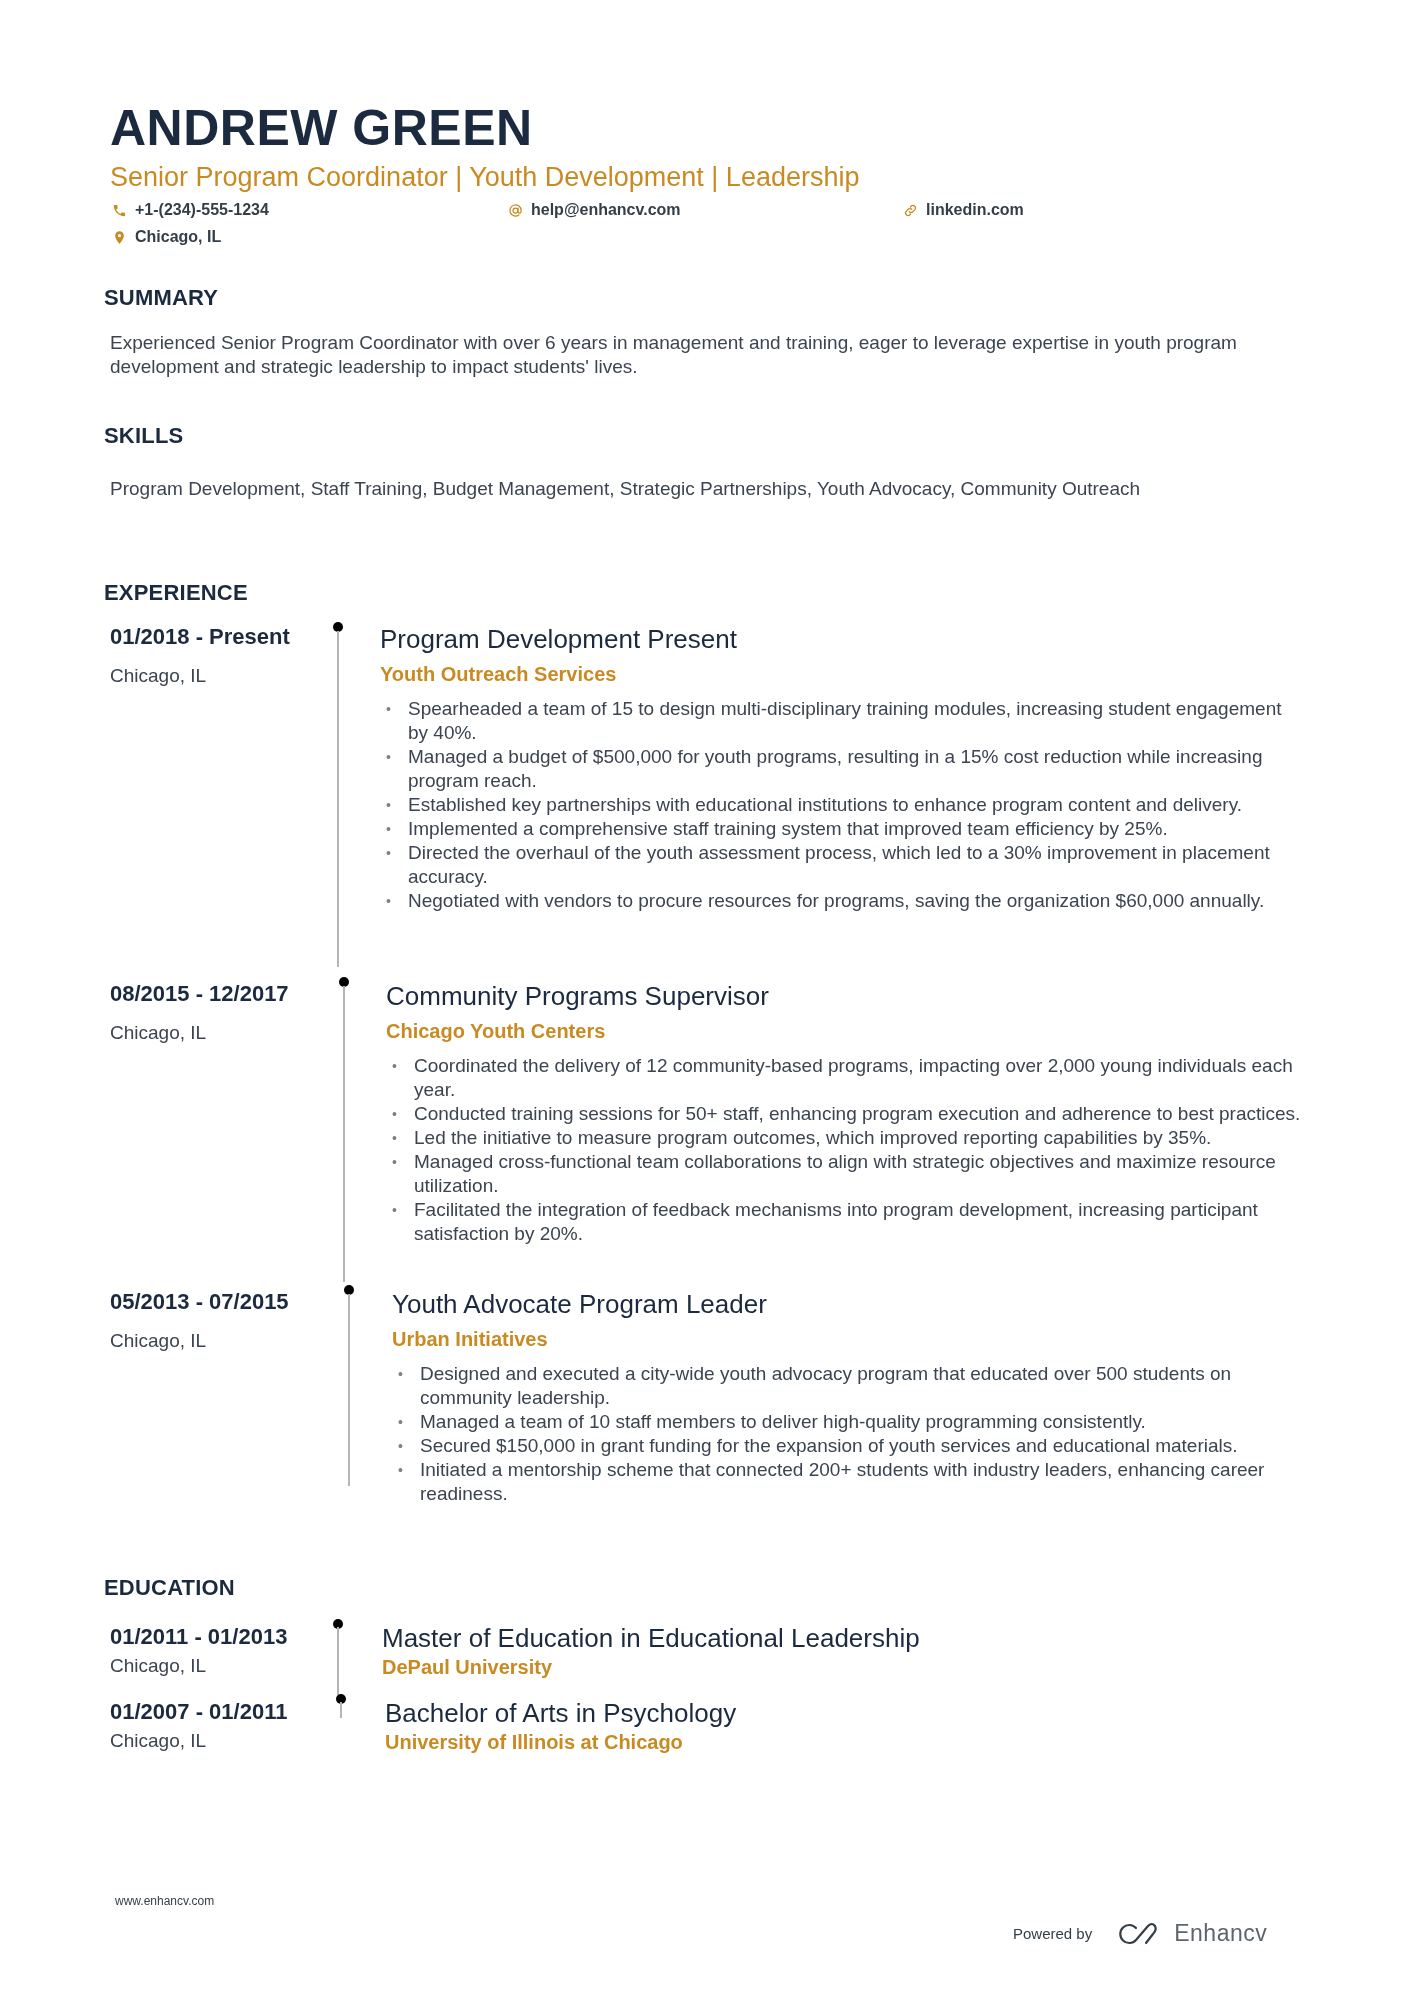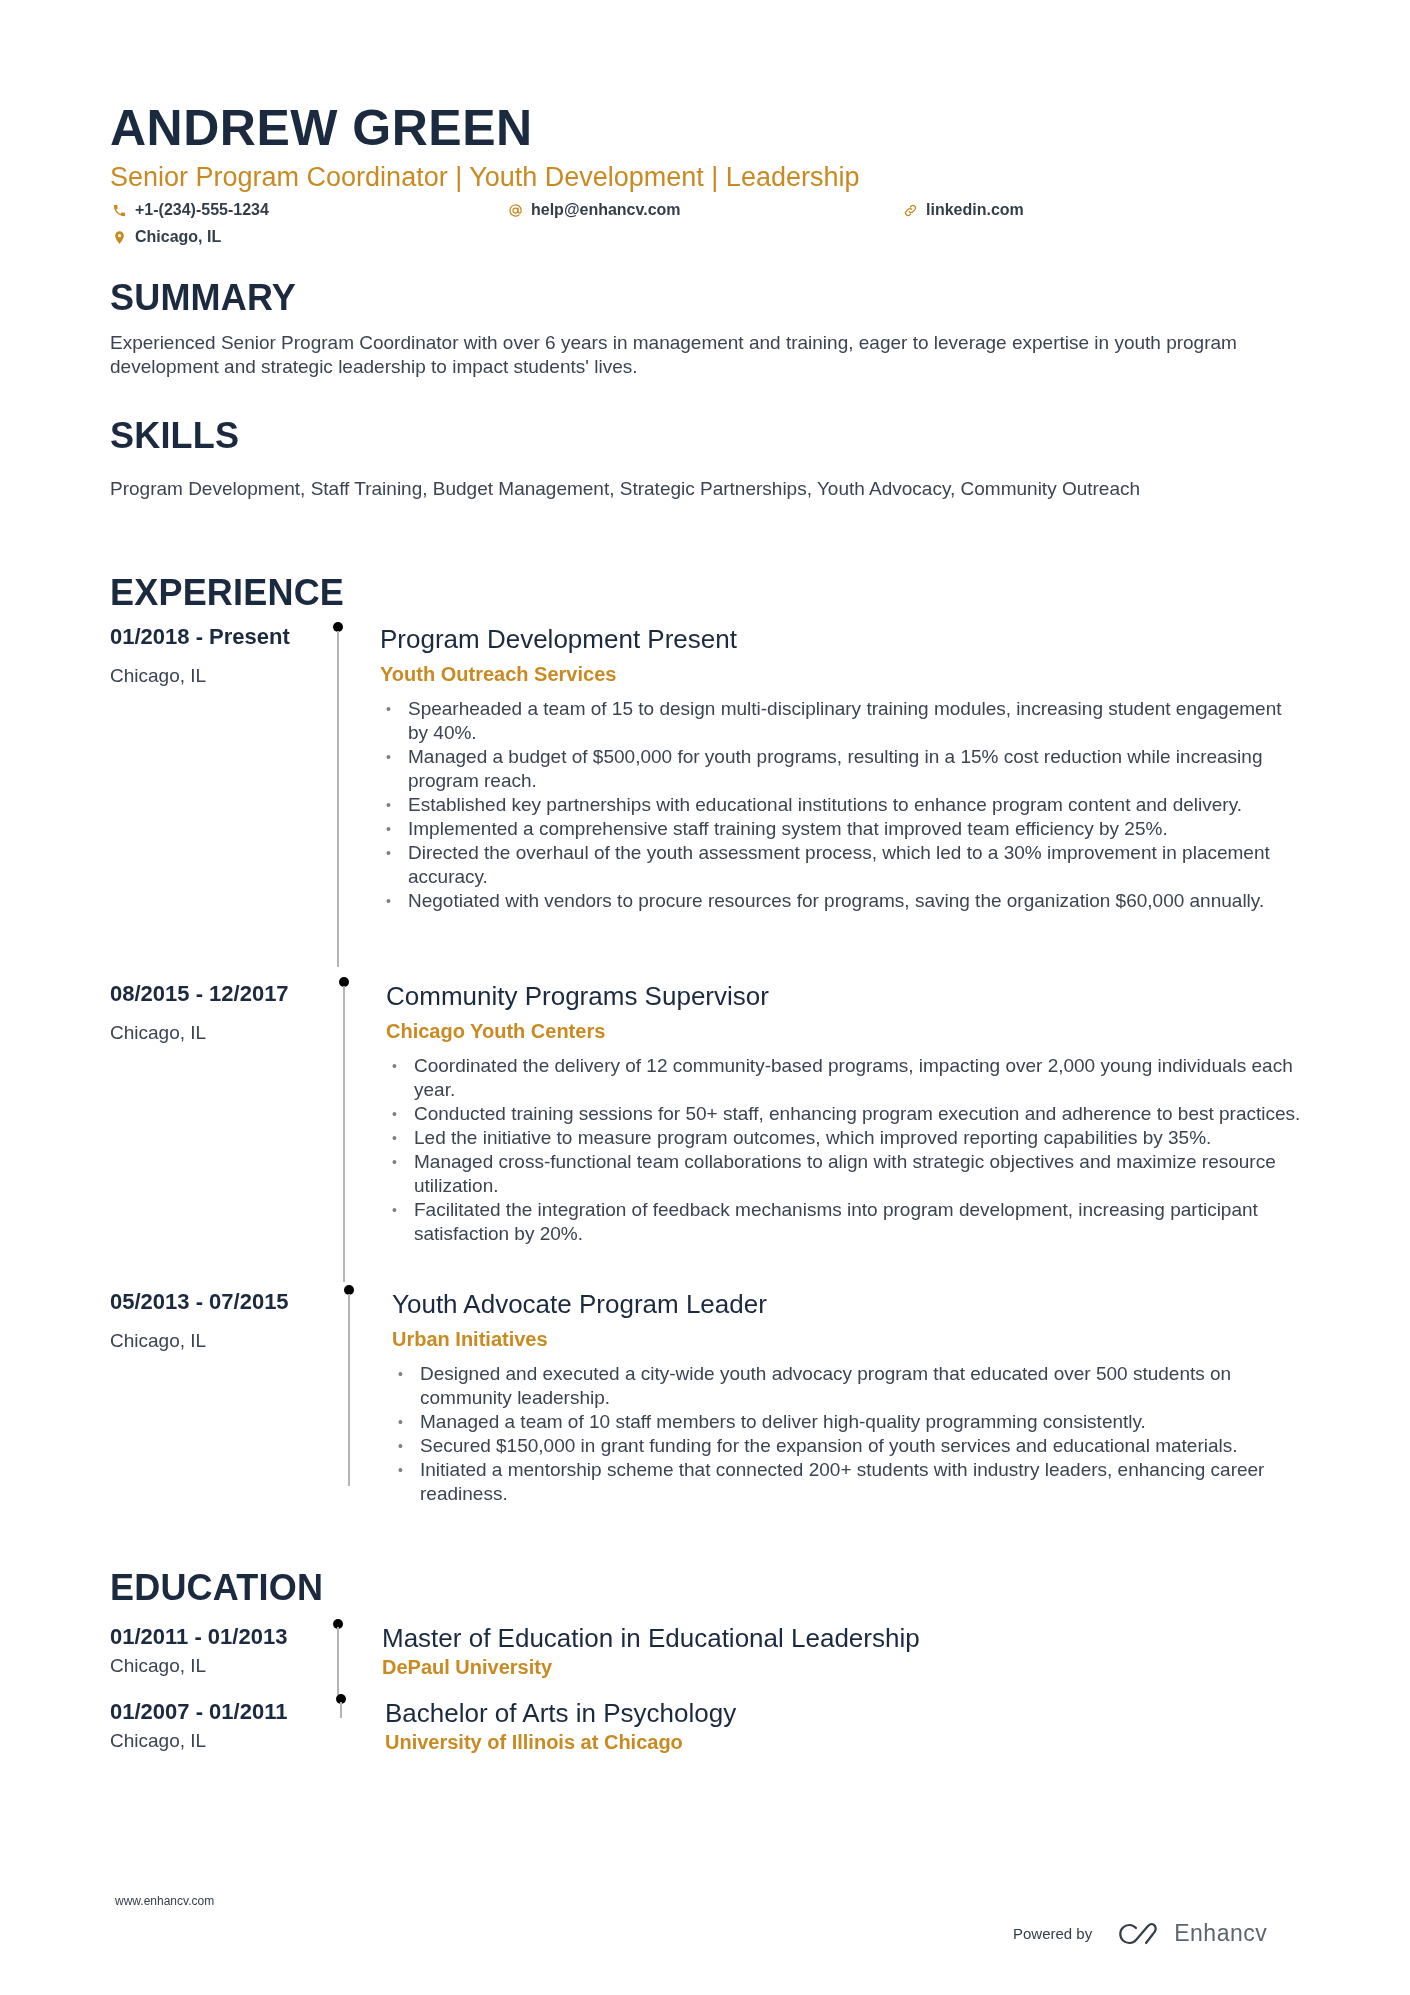--- a/index.html
+++ b/index.html
@@ -9,21 +9,21 @@
     .abs { position: absolute; }
 
     .name { left: 110px; top: 100px; font-size: 50px; font-weight: 700; color: #1b2a3f;
             letter-spacing: 0.5px; line-height: 56px; white-space: nowrap; }
     .headline { left: 110px; top: 161px; font-size: 27px; font-weight: 400; color: #c98a22;
                 line-height: 32px; white-space: nowrap; }
     .contact { top: 199px; font-size: 16px; font-weight: 700; color: #333e48; line-height: 22px;
                white-space: nowrap; display: flex; align-items: center; gap: 8px; }
     .contact svg { width: 15px; height: 15px; flex: none; }
 
-    .section-title { left: 110px; font-size: 36px; font-weight: 700; color: #1b2a3f;
+    .section-title { left: 104px; font-size: 22px; font-weight: 700; color: #1b2a3f;
                      line-height: 36px; white-space: nowrap; letter-spacing: 0.2px; }
     .para { left: 110px; width: 1200px; font-size: 19px; color: #3b4450; line-height: 24px; }
     .skills { line-height: 26px; }
 
     .entry { position: absolute; left: 110px; width: 1200px; }
     .entry .date { position: absolute; left: 0; top: 0; font-size: 22px; font-weight: 700;
                    color: #1b2a3f; line-height: 28px; white-space: nowrap; }
     .entry .loc { position: absolute; left: 0; font-size: 19px; color: #3b4450;
                   line-height: 24px; white-space: nowrap; }
     .entry .dot { position: absolute; width: 10px; height: 10px; border-radius: 50%;

